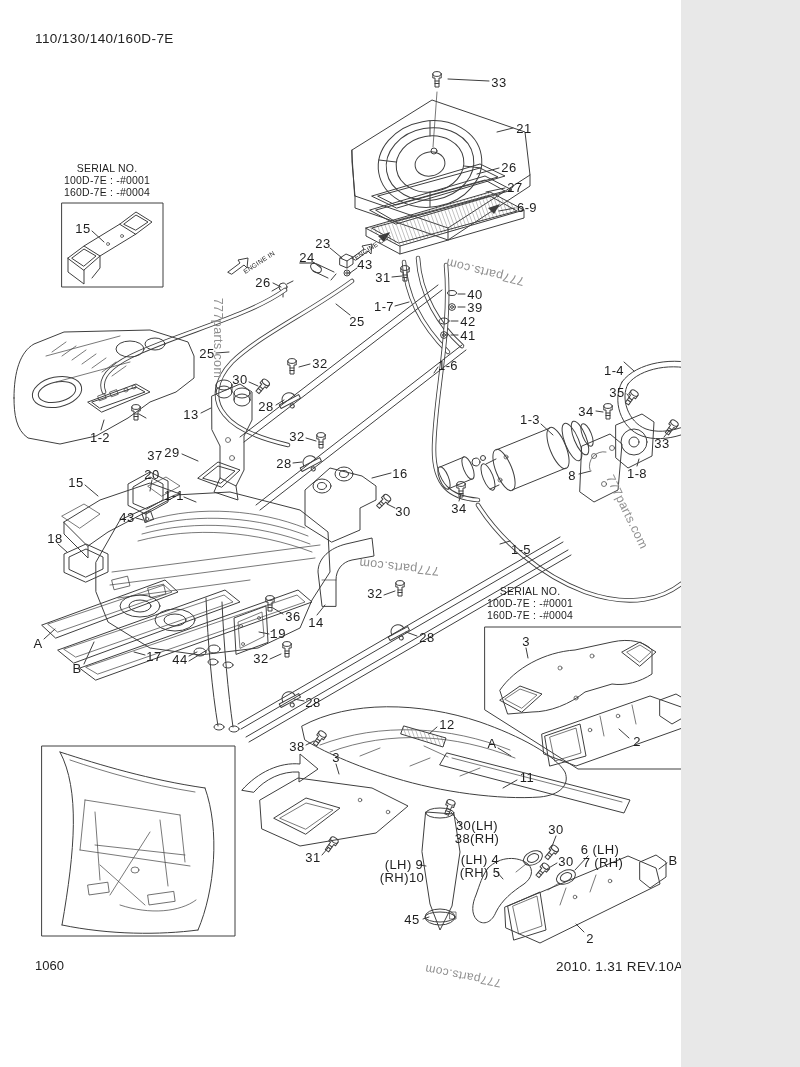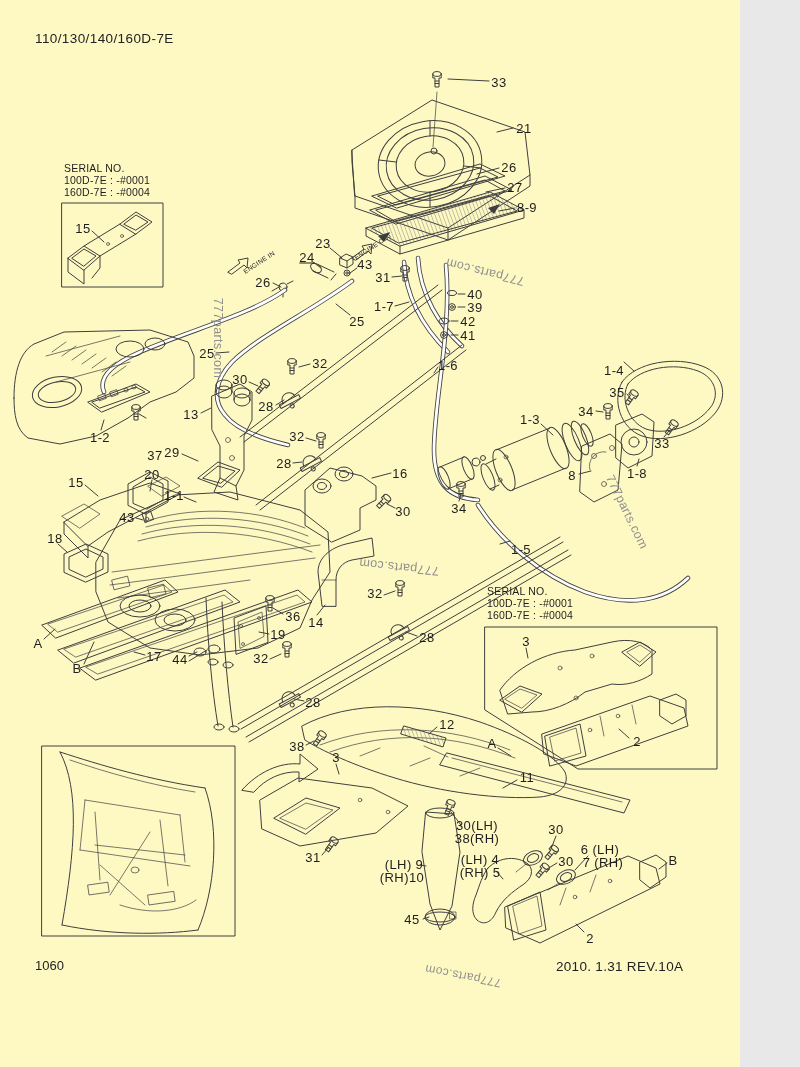--- a/index.html
+++ b/index.html
@@ -1,27 +1,27 @@
 <!DOCTYPE html>
 <html><head>
 <meta charset="utf-8">
 <style>
   html,body{margin:0;padding:0;background:#e8e8e8;}
-  .page{position:relative;width:740px;height:1067px;background:#fef9c3;overflow:hidden;
+  .page{position:relative;width:681px;height:1067px;background:#ffffff;overflow:hidden;
         font-family:"Liberation Sans","DejaVu Sans",sans-serif;color:#222;}
   svg.art{position:absolute;left:0;top:0;}
   svg.art *{stroke:#3f3f3f;fill:none;stroke-width:1;stroke-linejoin:round;stroke-linecap:round;}
   svg.art .f{fill:#3f3f3f;stroke:none;}
   svg.art .thin{stroke-width:.7;}
   svg.art .tube{stroke-width:4.5;}
   svg.art .tubecore{stroke:#fefefe;stroke-width:2.8;}
   .abs{position:absolute;white-space:nowrap;}
   .hdr-model{left:35px;top:31px;font-size:13.5px;letter-spacing:.4px;}
   .hdr-title{left:365px;top:36px;font-size:17.5px;letter-spacing:.6px;transform:translateX(-50%);color:#1b1b1b;}
-  .ser{font-size:10.5px;line-height:12px;letter-spacing:.2px;color:#1e1e1e;}
+  .ser{font-size:10.5px;line-height:12px;letter-spacing:.2px;color:#1e1e1e;text-align:center;}
   .ser1{left:64px;top:162px;}
   .ser2{left:487px;top:585px;}
   .callout{position:absolute;transform:translate(-50%,-50%);font-size:13px;letter-spacing:.4px;color:#1e1e1e;white-space:nowrap;}
   .eng{position:absolute;font-size:6.5px;letter-spacing:.3px;color:#2a2a2a;transform:translate(-50%,-50%) rotate(-33deg);}
   .wm{position:absolute;font-size:12.5px;color:#8f8f8f;letter-spacing:.4px;transform-origin:center;}
   .wm1{left:218px;top:338px;transform:translate(-50%,-50%) rotate(90deg);}
   .wm2{left:485px;top:272px;transform:translate(-50%,-50%) rotate(194deg);}
   .wm3{left:399px;top:567px;transform:translate(-50%,-50%) rotate(186deg);}
   .wm4{left:627px;top:512px;transform:translate(-50%,-50%) rotate(64deg);}
   .wm5{left:463px;top:976px;transform:translate(-50%,-50%) rotate(191deg);font-size:12px;}
@@ -440,21 +440,21 @@
 
 <div class="abs ft-page">1060</div>
 <div class="abs ft-rev">2010. 1.31  REV.10A</div>
 
 <div id="callout-layer">
       <span class="callout" style="left: 83px; top: 228px;">15</span>
       <span class="callout" style="left: 499px; top: 82px;">33</span>
       <span class="callout" style="left: 524px; top: 128px;">21</span>
       <span class="callout" style="left: 509px; top: 167px;">26</span>
       <span class="callout" style="left: 515px; top: 187px;">27</span>
-      <span class="callout" style="left: 527px; top: 207px;">8-9</span>
+      <span class="callout" style="left: 527px; top: 207px;">6-9</span>
       <span class="callout" style="left: 323px; top: 243px;">23</span>
       <span class="callout" style="left: 307px; top: 257px; text-decoration: underline;">24</span>
       <span class="callout" style="left: 365px; top: 264px;">43</span>
       <span class="callout" style="left: 263px; top: 282px;">26</span>
       <span class="callout" style="left: 383px; top: 277px;">31</span>
       <span class="callout" style="left: 384px; top: 306px;">1-7</span>
       <span class="callout" style="left: 357px; top: 321px;">25</span>
       <span class="callout" style="left: 207px; top: 353px;">25</span>
       <span class="callout" style="left: 475px; top: 294px;">40</span>
       <span class="callout" style="left: 475px; top: 307px;">39</span>
@@ -471,21 +471,21 @@
       <span class="callout" style="left: 284px; top: 463px;">28</span>
       <span class="callout" style="left: 172px; top: 452px;">29</span>
       <span class="callout" style="left: 152px; top: 474px;">20</span>
       <span class="callout" style="left: 76px; top: 482px;">15</span>
       <span class="callout" style="left: 174px; top: 495px;">1-1</span>
       <span class="callout" style="left: 127px; top: 517px;">43</span>
       <span class="callout" style="left: 55px; top: 538px;">18</span>
       <span class="callout" style="left: 400px; top: 473px;">16</span>
       <span class="callout" style="left: 403px; top: 511px;">30</span>
       <span class="callout" style="left: 293px; top: 616px;">36</span>
-      <span class="callout" style="left: 278px; top: 634px;">19</span>
+      <span class="callout" style="left: 278px; top: 634px; font-family: Liberation Mono, monospace;">19</span>
       <span class="callout" style="left: 316px; top: 622px;">14</span>
       <span class="callout" style="left: 375px; top: 593px;">32</span>
       <span class="callout" style="left: 427px; top: 637px;">28</span>
       <span class="callout" style="left: 261px; top: 658px;">32</span>
       <span class="callout" style="left: 313px; top: 702px;">28</span>
       <span class="callout" style="left: 38px; top: 643px;">A</span>
       <span class="callout" style="left: 77px; top: 668px;">B</span>
       <span class="callout" style="left: 154px; top: 656px;">17</span>
       <span class="callout" style="left: 180px; top: 659px;">44</span>
       <span class="callout" style="left: 614px; top: 358px; margin-top: 12px;">1-4</span>

